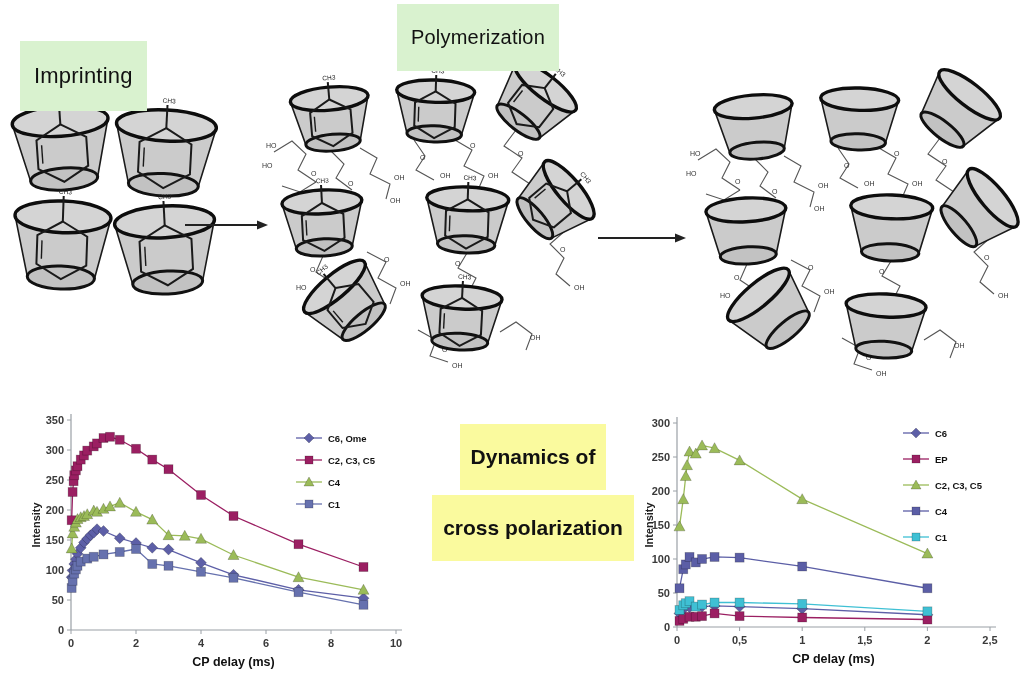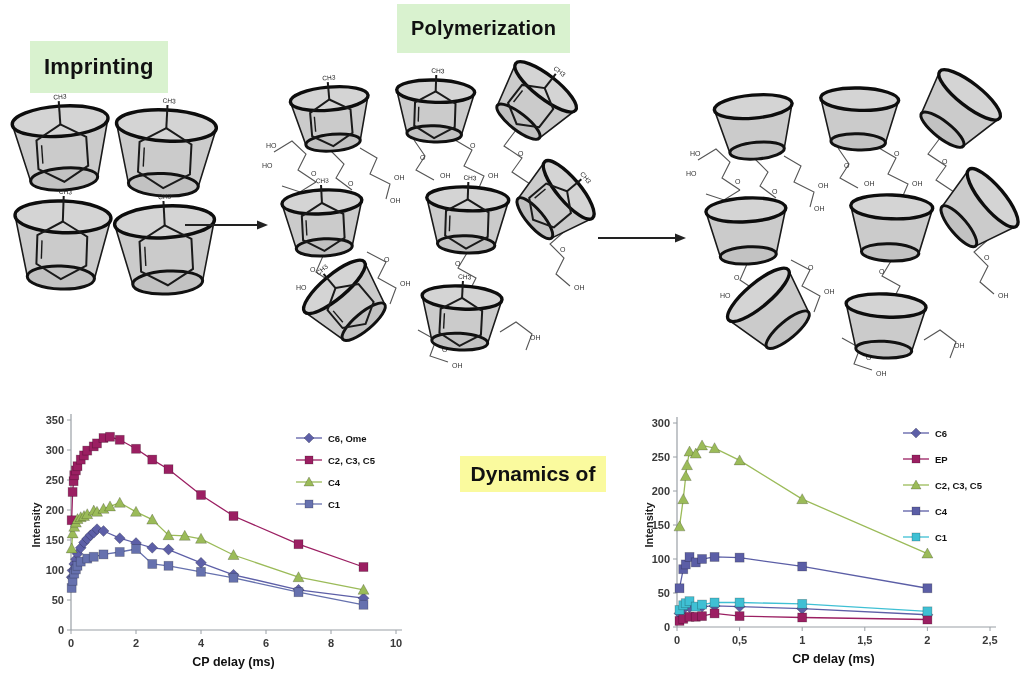--- a/index.html
+++ b/index.html
@@ -1,25 +1,25 @@
 <!DOCTYPE html>
 <html><head>
 <meta charset="utf-8">
 <style>
   html,body{margin:0;padding:0;background:#fff;}
   .page{position:relative;width:1024px;height:691px;background:#ffffff;overflow:hidden;
         font-family:"Liberation Sans",sans-serif;}
-  .green-label{position:absolute;background:#d9f2cf;color:#111;font-weight:bold;
-        padding:13px 14px;letter-spacing:0.2px;}
-  .imprinting{left:30px;top:41px;font-size:22px;}
+  .green-label{position:absolute;background:#d9f2cf;color:#111;font-weight:normal;
+        padding:22px 14px;letter-spacing:0.2px;}
+  .imprinting{left:20px;top:41px;font-size:22px;}
   .polymerization{left:397px;top:4px;font-size:20px;}
   .nmr-box{position:absolute;left:403px;top:424px;width:260px;text-align:center;}
   .nmr-line{margin-bottom:5px;}
   .nmr-line span{display:inline-block;background:#fafa9e;color:#111;font-weight:bold;
-        font-size:21px;padding:6px 11px;margin-top:32px;}
+        font-size:21px;padding:21px 11px;}
   svg{position:absolute;font-family:"Liberation Sans",sans-serif;}
   #diagram-svg{left:0;top:0;}
   #chart-left-svg{left:28px;top:402px;}
   #chart-right-svg{left:645px;top:398px;}
 </style>
 </head>
 <body>
 
 <div class="page">
 
@@ -384,20 +384,21 @@
       </g>
       <g>
         <line x1="268" y1="102" x2="294" y2="102" stroke="#6671ae" stroke-width="1.3"></line>
         <rect x="277" y="98" width="8" height="8" fill="#6671ae" stroke="rgba(0,0,0,0.25)" stroke-width="0.8"></rect>
         <text x="300" y="105.5" font-size="9.5" font-weight="700" fill="#111">C1</text>
       </g>
     </svg>
 
   <div class="nmr-box">
     <div class="nmr-line"><span>Dynamics of</span></div>
+    <div class="nmr-line"><span>cross polarization</span></div>
   </div>
 
   <svg id="chart-right-svg" width="379" height="293">
       <line x1="32" y1="19" x2="32" y2="229" stroke="#9aa0a6" stroke-width="1.2"></line>
       <line x1="32" y1="229" x2="351" y2="229" stroke="#9aa0a6" stroke-width="1.2"></line>
       <line x1="28" y1="229" x2="32" y2="229" stroke="#9aa0a6" stroke-width="1"></line>
       <text x="25" y="233" font-size="11" font-weight="600" fill="#3a3a3a" text-anchor="end">0</text>
       <line x1="28" y1="195" x2="32" y2="195" stroke="#9aa0a6" stroke-width="1"></line>
       <text x="25" y="199" font-size="11" font-weight="600" fill="#3a3a3a" text-anchor="end">50</text>
       <line x1="28" y1="161" x2="32" y2="161" stroke="#9aa0a6" stroke-width="1"></line>

